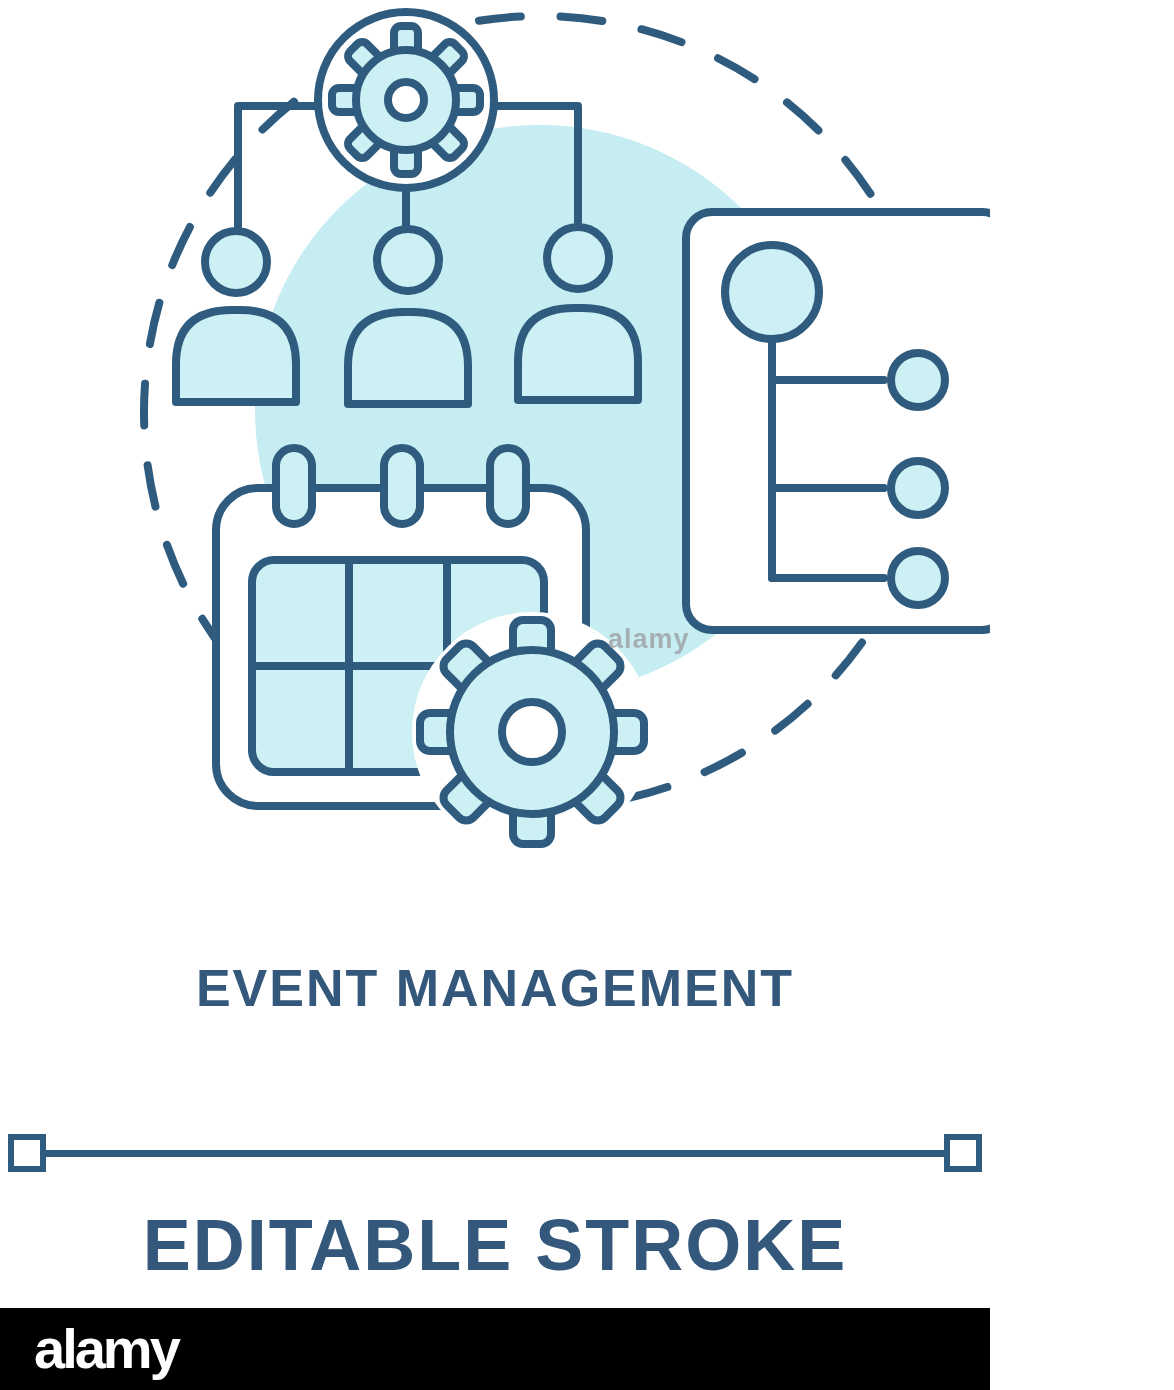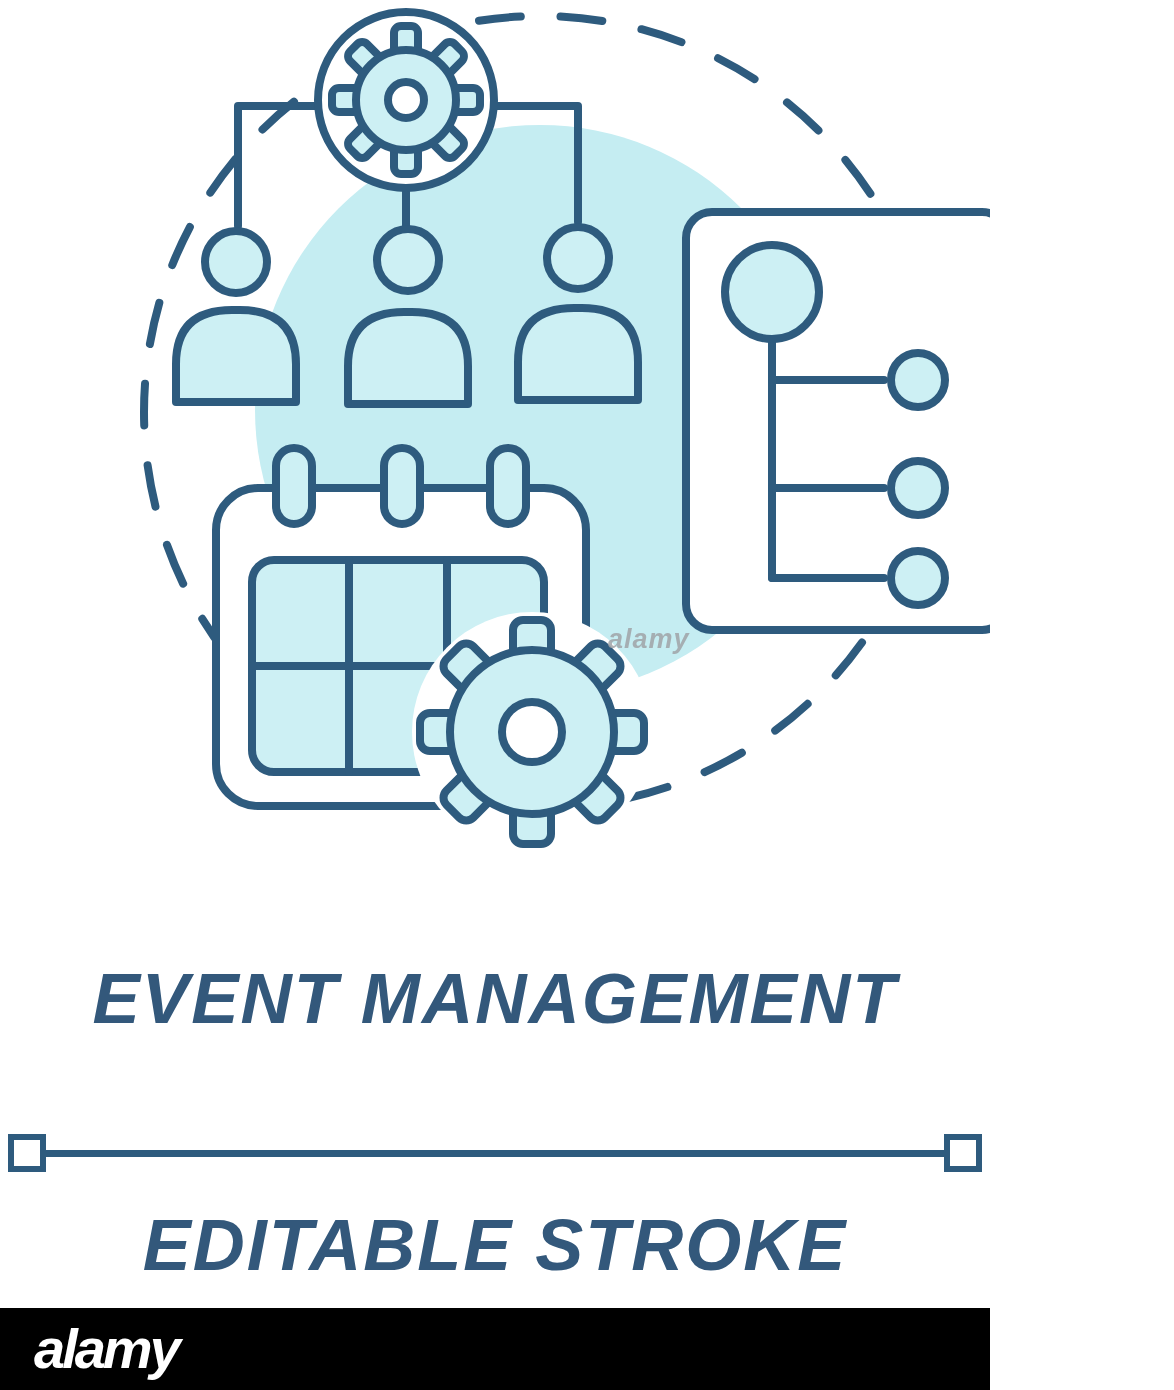--- a/index.html
+++ b/index.html
@@ -7,33 +7,32 @@
     --text:#33587b;
     --fill_light:#cdf0f4;
     --bg_circle:#c5edf2;
     --watermark:#a0a4a8;
     --footer_bg:#000000;
   }
   html,body{margin:0;padding:0;background:#ffffff;}
   .canvas{
     position:relative;width:990px;height:1390px;background:#ffffff;overflow:hidden;
     font-family:"Liberation Sans",sans-serif;
-    font-style:italic;
   }
   svg{position:absolute;top:0;left:0;}
   .ln{fill:none;stroke:var(--line);stroke-width:8;stroke-linecap:round;stroke-linejoin:round;}
   .fill-cyan{fill:var(--fill_light);}
   .fill-white{fill:#ffffff;}
   .fill-bg{fill:var(--bg_circle);stroke:none;}
   .dashed{stroke-dasharray:42 40;}
   .wm{font-family:"Liberation Sans",sans-serif;font-size:27px;font-weight:700;
       fill:var(--watermark);letter-spacing:1px;opacity:.85;}
   .title{
     position:absolute;top:958px;left:0;width:100%;text-align:center;
-    font-size:71px;font-weight:700;letter-spacing:2px;color:var(--text);white-space:nowrap;
+    font-size:52px;font-weight:700;letter-spacing:2px;color:var(--text);white-space:nowrap;
   }
   .stroke-row{
     position:absolute;top:1134px;left:8px;right:8px;display:flex;align-items:center;
   }
   .sq{width:26px;height:26px;border:6px solid var(--line);background:#ffffff;flex:0 0 auto;}
   .bar{flex:1;height:7px;background:var(--line);}
   .stroke-label{
     position:absolute;top:1204px;left:0;width:100%;text-align:center;
     font-size:72px;font-weight:700;letter-spacing:2px;color:var(--text);white-space:nowrap;
   }

